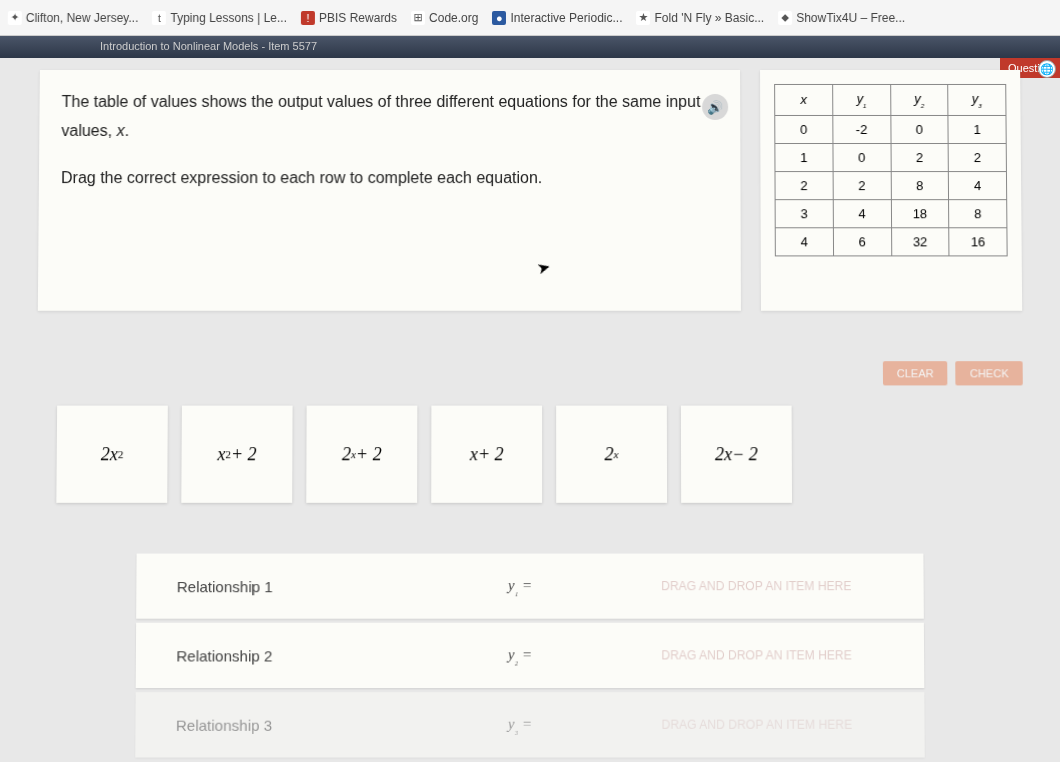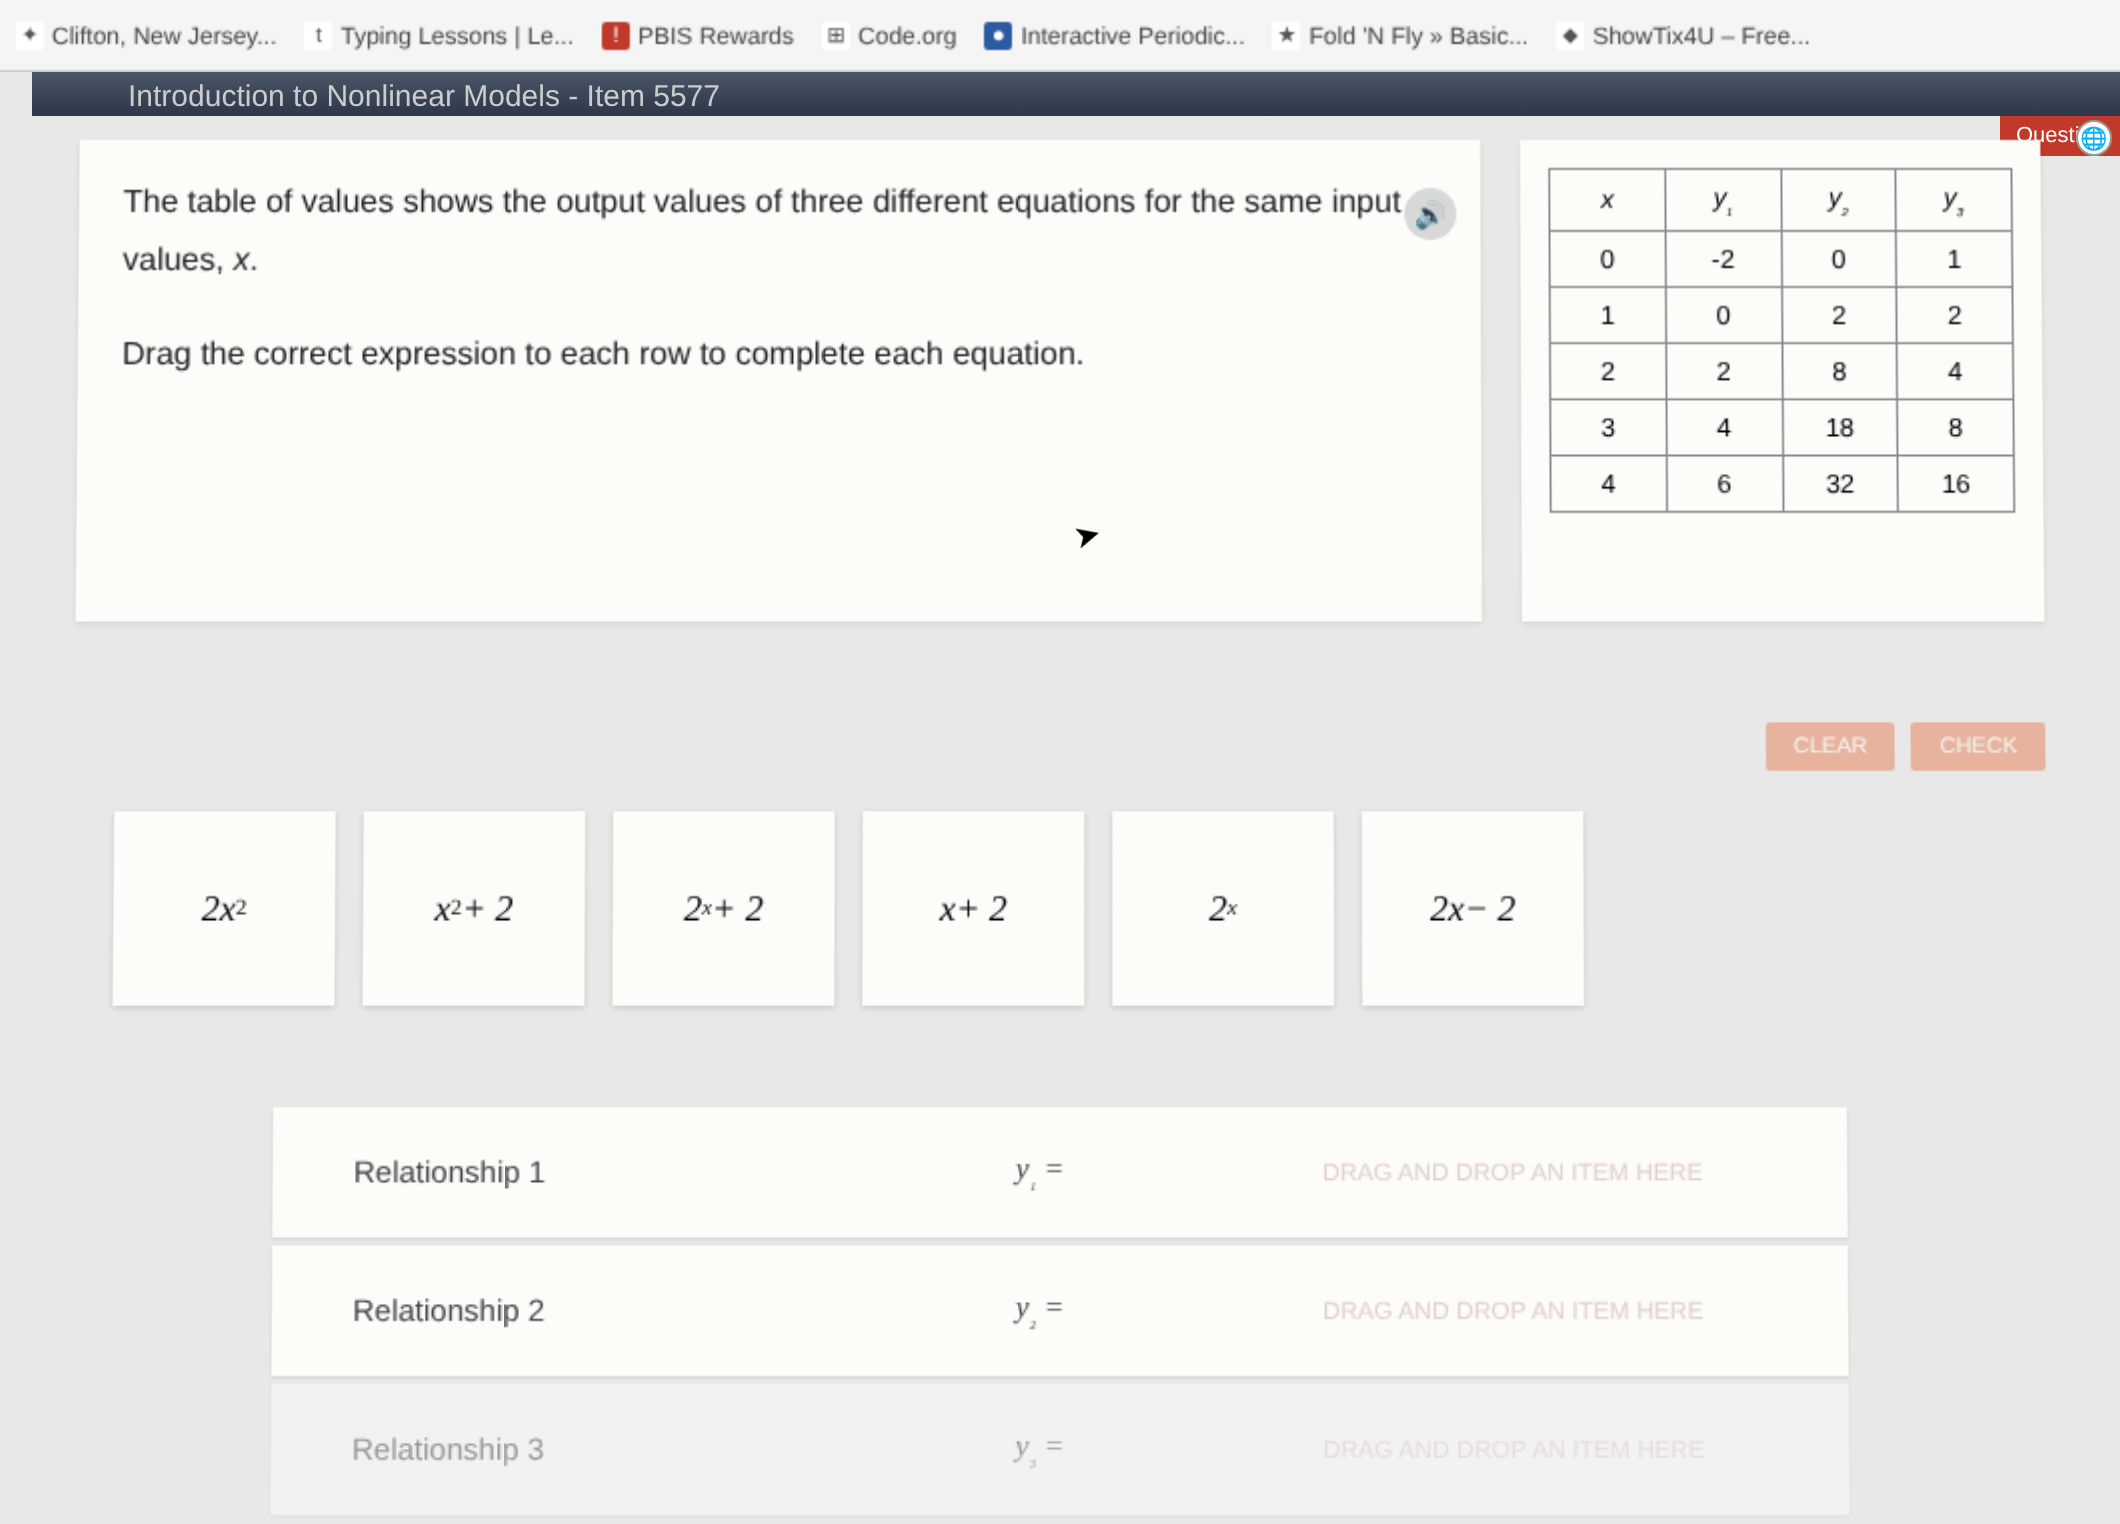--- a/index.html
+++ b/index.html
@@ -36,25 +36,24 @@
       height: 14px;
       display: inline-flex;
       align-items: center;
       justify-content: center;
       font-size: 11px;
       border-radius: 2px;
     }
     .page-title-bar {
       background: linear-gradient(#4a5568, #2d3748);
       color: #ccc;
-      font-size: 15px;
-      padding: 4px 48px;
+      font-size: 11px;
+      padding: 4px 100px;
       height: 22px;
       overflow: hidden;
-      margin-left: 16px;
     }
     .question-tab {
       position: absolute;
       right: 0;
       top: 58px;
       background: #c0392b;
       color: white;
       padding: 4px 8px;
       font-size: 11px;
       border-radius: 0 0 0 4px;

